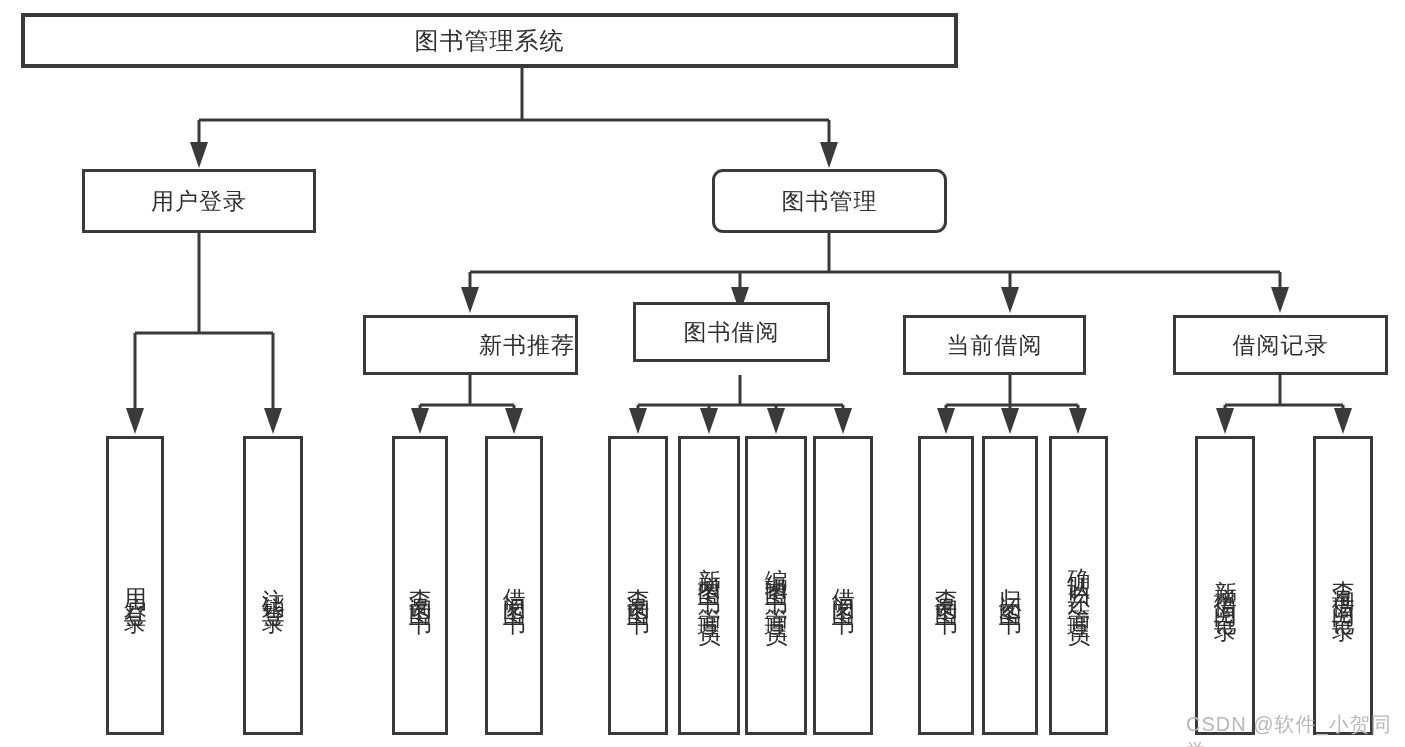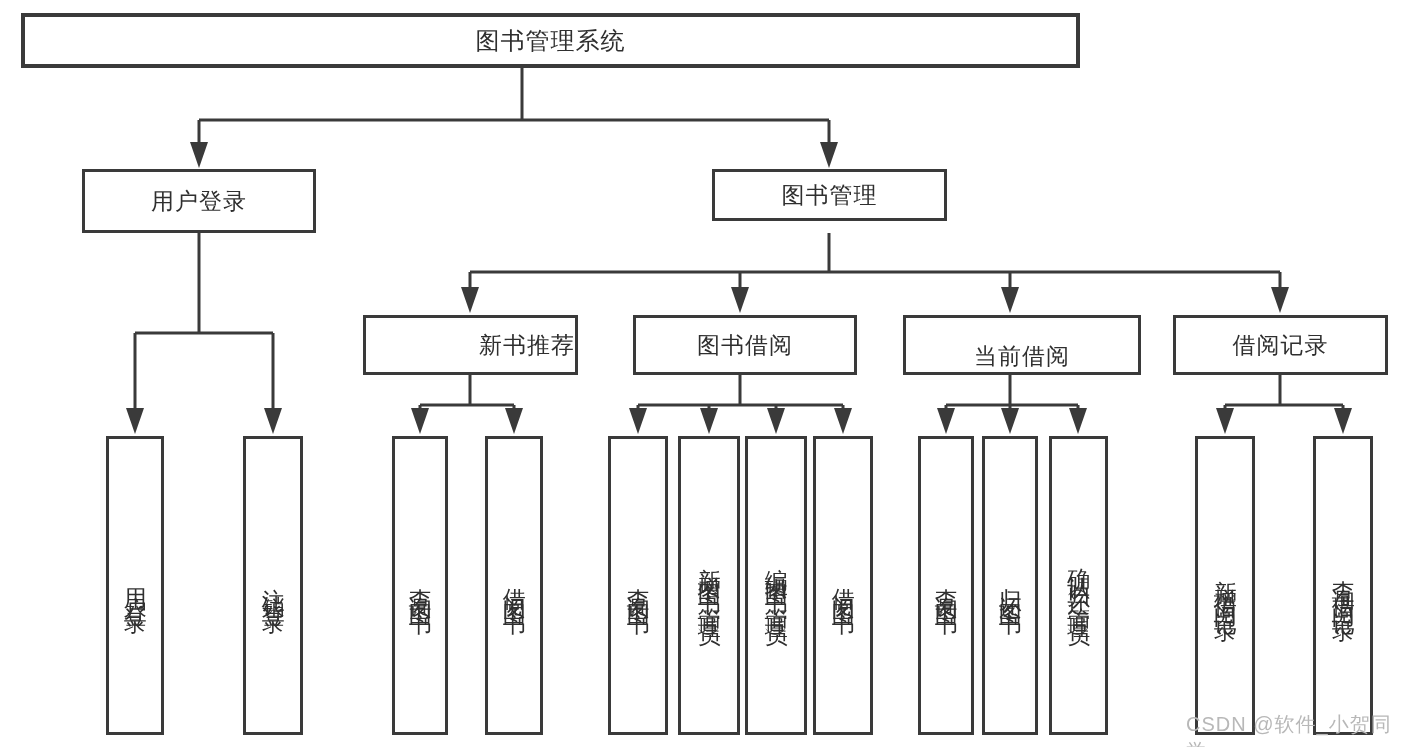--- a/index.html
+++ b/index.html
@@ -109,38 +109,38 @@
     </g>
 
     <g>
       <path class="w" d="M1280,375 V405 M1225,405 H1343"></path>
       <path class="w" d="M1225,405 V412 M1343,405 V412"></path>
       <polygon class="ah" points="1216,408 1234,408 1225,434"></polygon>
       <polygon class="ah" points="1334,408 1352,408 1343,434"></polygon>
     </g>
   </svg>
 
-  <div class="box hbox root-box" style="left:21px; top:13px; width:1059px; height:55px;">
+  <div class="box hbox root-box" style="left:21px; top:13px; width:937px; height:55px;">
     <span>图书管理系统</span>
   </div>
 
   <div class="box hbox" style="left:82px; top:169px; width:234px; height:64px;">
     <span>用户登录</span>
   </div>
-  <div class="box hbox" style="left:712px; top:169px; width:235px; height:52px;">
+  <div class="box hbox" style="left:712px; top:169px; width:235px; height:64px;border-radius:11px;">
     <span>图书管理</span>
   </div>
 
   <div class="box hbox" style="left:363px; top:315px; width:215px; height:60px;justify-content:flex-end;">
     <span>新书推荐</span>
   </div>
-  <div class="box hbox" style="left:633px; top:315px; width:224px; height:60px;">
+  <div class="box hbox" style="left:633px; top:302px; width:197px; height:60px;">
     <span>图书借阅</span>
   </div>
-  <div class="box hbox" style="left:903px; top:315px; width:238px; height:60px;align-items:flex-end;">
+  <div class="box hbox" style="left:903px; top:315px; width:183px; height:60px;">
     <span>当前借阅</span>
   </div>
   <div class="box hbox" style="left:1173px; top:315px; width:215px; height:60px;">
     <span>借阅记录</span>
   </div>
 
   <div class="box vbox" style="left:106px; top:436px; width:58px; height:299px;">
     <span>用户登录</span>
   </div>
   <div class="box vbox" style="left:243px; top:436px; width:60px; height:299px;">

